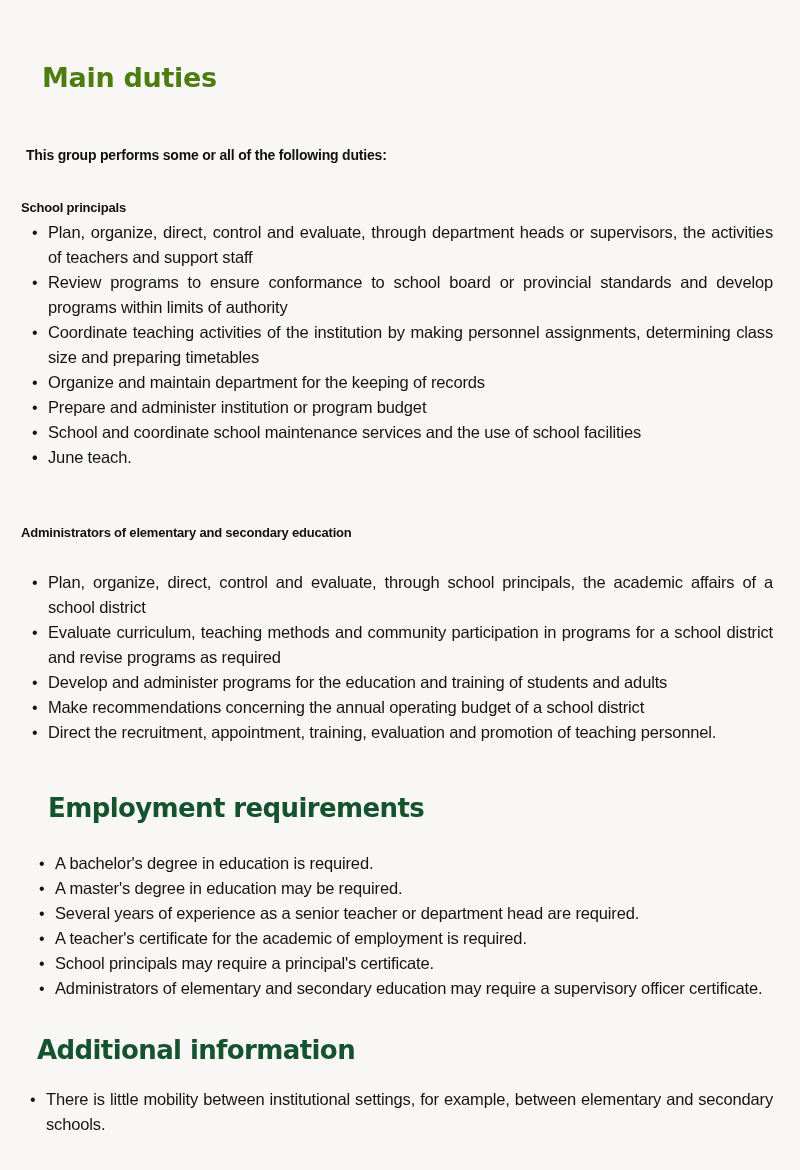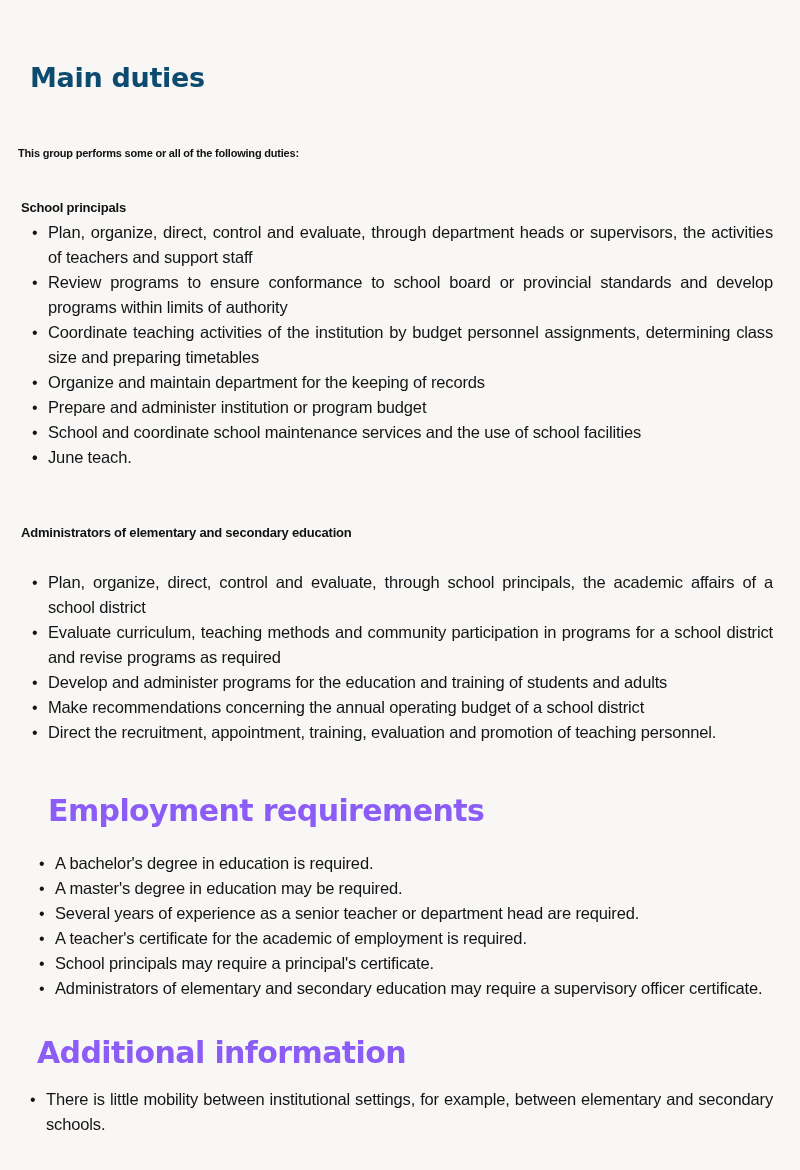--- a/index.html
+++ b/index.html
@@ -10,36 +10,36 @@
       width: 800px;
       height: 1170px;
       background: #f8f7f5;
       color: #111111;
       font-family: "Liberation Sans", sans-serif;
       position: relative;
       overflow: hidden;
     }
     .h-main {
       position: absolute;
-      left: 30px;
+      left: 42px;
       top: 62px;
       margin: 0;
       font-family: "DejaVu Sans", sans-serif;
       font-weight: bold;
       font-size: 27px;
       letter-spacing: -0.3px;
-      color: #0c4a6e;
+      color: #4d7c0f;
     }
     .intro {
       position: absolute;
-      left: 18px;
+      left: 26px;
       top: 147px;
       margin: 0;
       font-weight: bold;
-      font-size: 11px;
+      font-size: 14px;
       letter-spacing: -0.2px;
     }
     .subhead {
       position: absolute;
       left: 18px;
       margin: 3px;
       font-weight: bold;
       font-size: 13px;
       letter-spacing: -0.2px;
     }
@@ -64,43 +64,43 @@
       top: 0;
       font-size: 16px;
     }
     .list-principals { left: 48px; top: 220px; width: 725px; }
     .list-admins { left: 48px; top: 570px; width: 725px; }
     .h-section {
       position: absolute;
       margin: 0;
       font-family: "DejaVu Sans", sans-serif;
       font-weight: bold;
-      font-size: 30px;
+      font-size: 26px;
       letter-spacing: -0.6px;
-      color: #8b5cf6;
+      color: #14532d;
     }
     .h-employment { left: 48px; top: 793px; }
     .h-additional { left: 37px; top: 1035px; text-align: right; }
     .list-employment { left: 55px; top: 851px; width: 718px; }
     .list-additional { left: 46px; top: 1087px; width: 727px; }
     .list-employment li, .list-additional li { text-align: left; }
   </style>
 </head>
 <body>
 
 <h2 class="h-main">Main duties</h2>
 
 <p class="intro">This group performs some or all of the following duties:</p>
 
 <p class="subhead" style="top:197px;">School principals</p>
 
 <ul class="duties list-principals">
   <li><span class="bullet">•</span><span>Plan, organize, direct, control and evaluate, through department heads or supervisors, the activities of teachers and support staff</span></li>
   <li><span class="bullet">•</span><span>Review programs to ensure conformance to school board or provincial standards and develop programs within limits of authority</span></li>
-  <li><span class="bullet">•</span><span>Coordinate teaching activities of the institution by budget personnel assignments, determining class size and preparing timetables</span></li>
+  <li><span class="bullet">•</span><span>Coordinate teaching activities of the institution by making personnel assignments, determining class size and preparing timetables</span></li>
   <li><span class="bullet">•</span><span>Organize and maintain department for the keeping of records</span></li>
   <li><span class="bullet">•</span><span>Prepare and administer institution or program budget</span></li>
   <li><span class="bullet">•</span><span>School and coordinate school maintenance services and the use of school facilities</span></li>
   <li><span class="bullet">•</span></li>
   <li><span class="bullet">•</span><span>June teach.</span></li>
 </ul>
 
 <p class="subhead" style="top:522px;">Administrators of elementary and secondary education</p>
 
 <ul class="duties list-admins">

